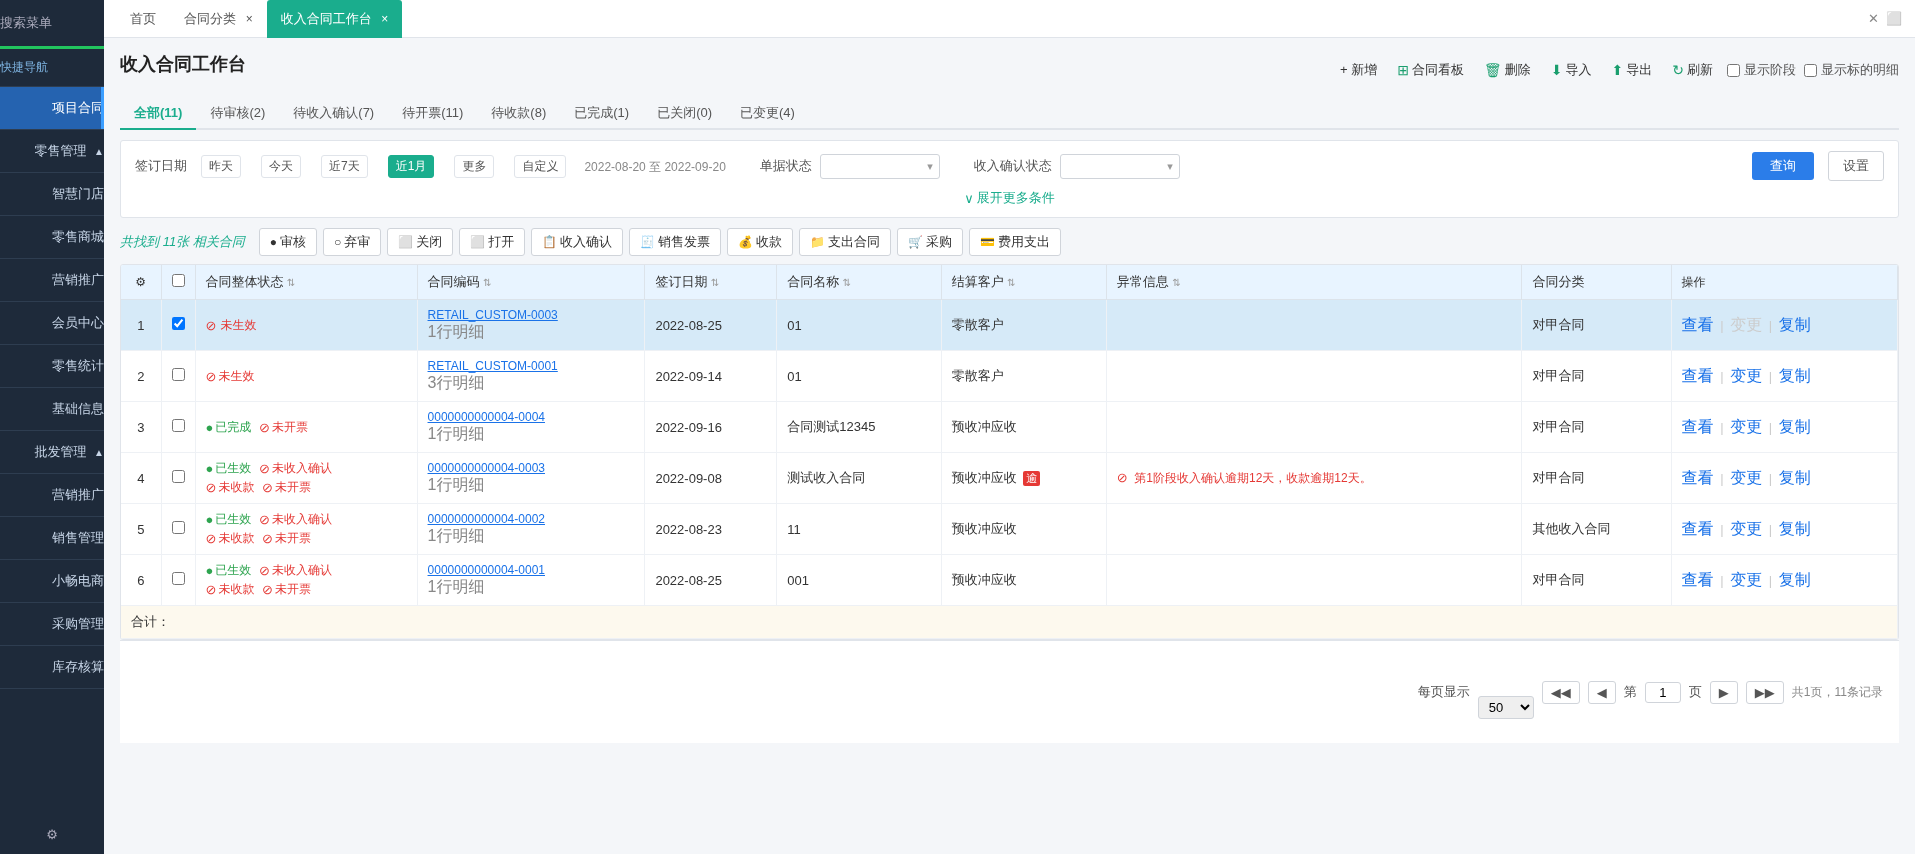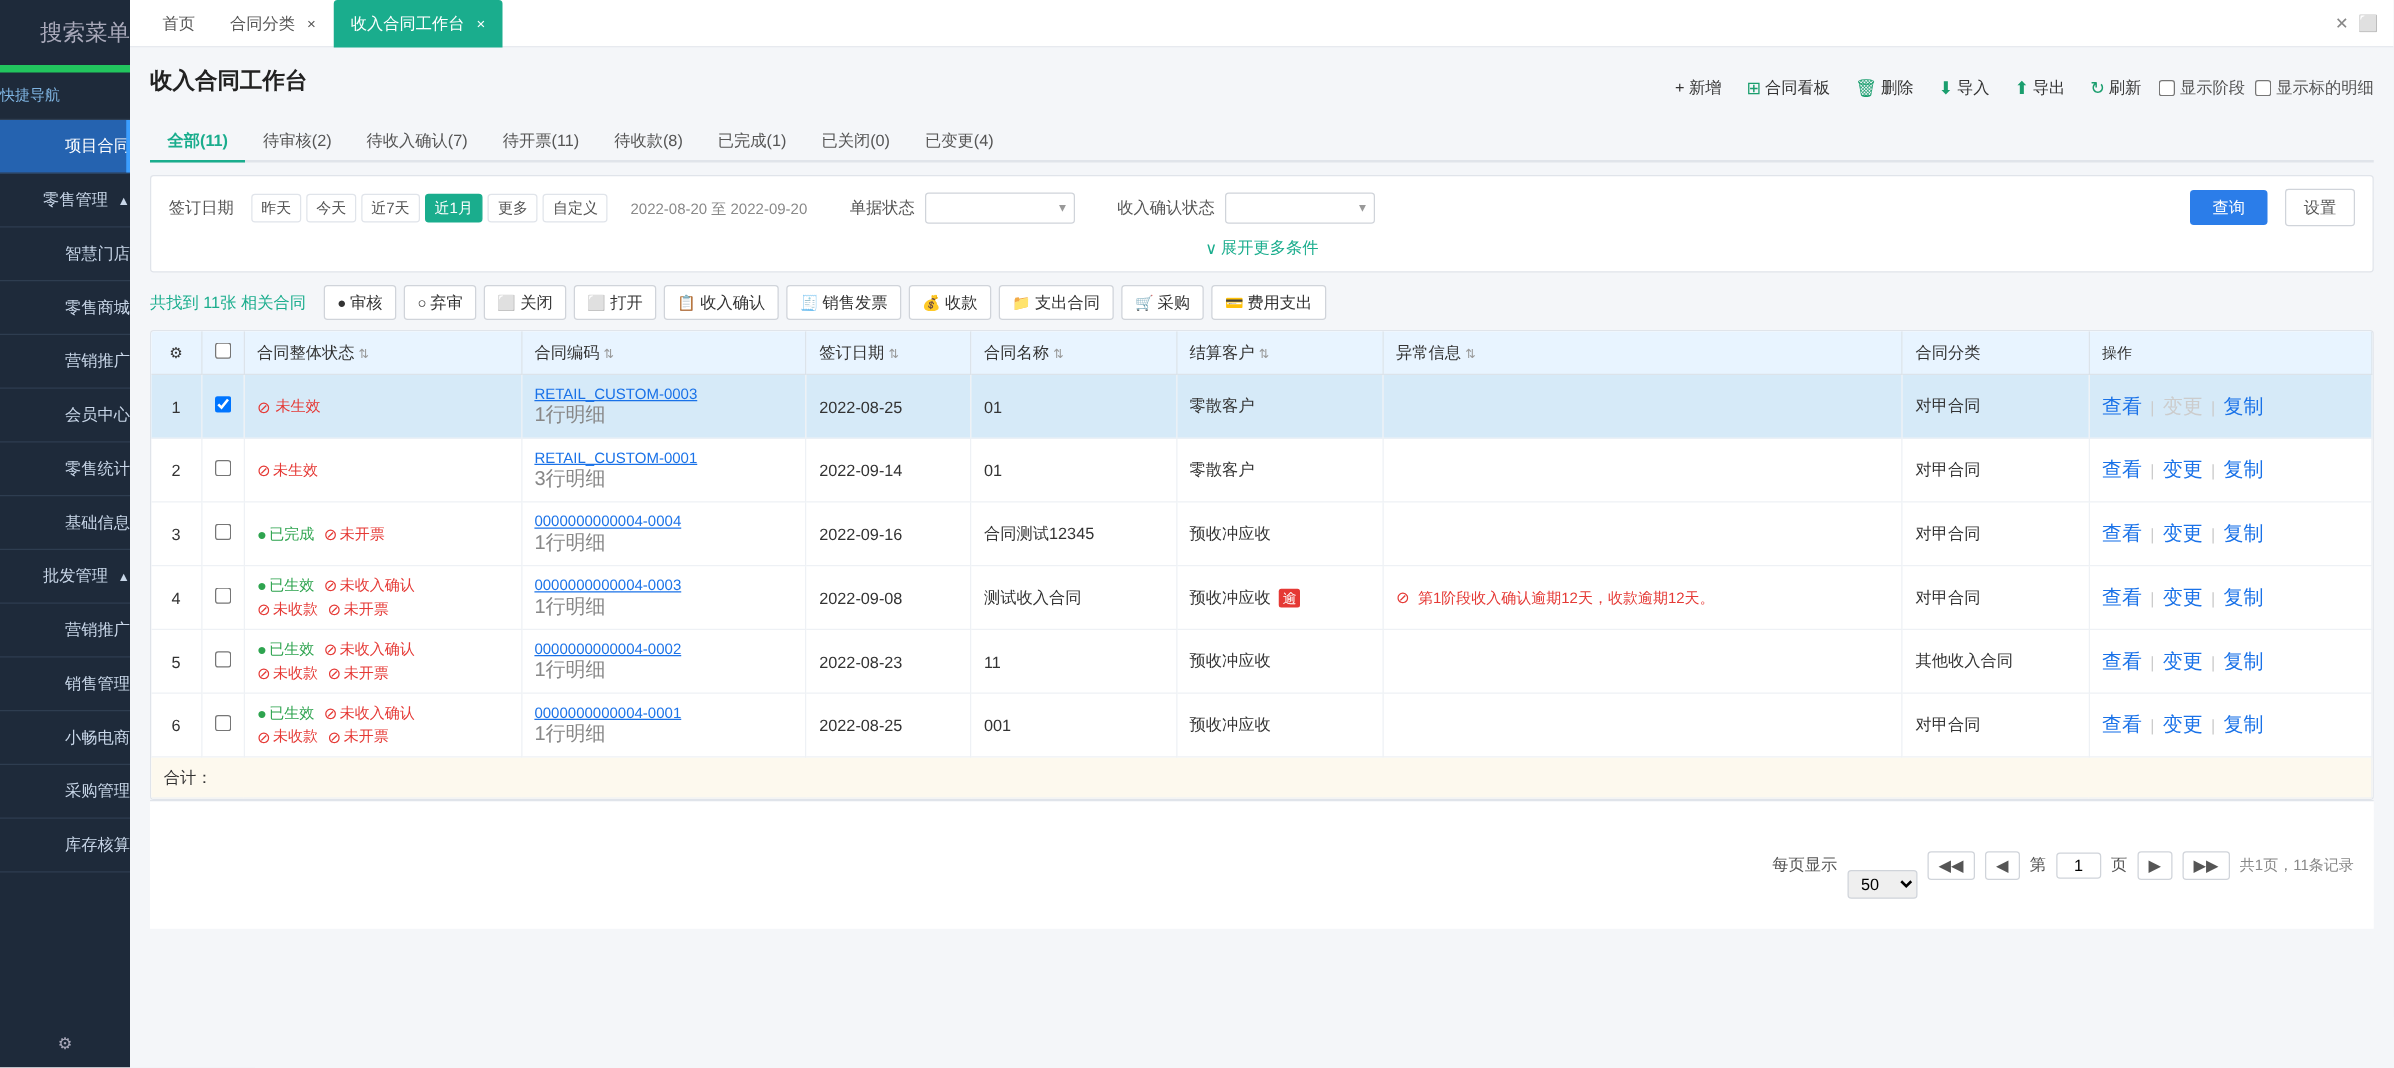--- a/index.html
+++ b/index.html
@@ -1,20 +1,20 @@
 <!DOCTYPE html>
 <html><head>
   <meta charset="utf-8">
   <style>
     * { box-sizing: border-box; margin: 0; padding: 0; font-family: 'Microsoft YaHei', Arial, sans-serif; font-size: 13px; }
     body { background: #f0f2f5; display: flex; height: 854px; overflow: hidden; }
 
     
     .sidebar { width: 104px; background: #1e2a3a; display: flex; flex-direction: column; height: 100%; flex-shrink: 0; }
-    .sidebar-search { color: #aab; padding: 14px 0 14px 0; text-align: right; font-size: 18px; border-bottom: 6px solid #22c55e; cursor: pointer; }
+    .sidebar-search { color: #aab; padding: 14px 0 14px 0; text-align: left; font-size: 13px; border-bottom: 3px solid #22c55e; cursor: pointer; }
     .sidebar-quick-nav { color: #7eb3e0; padding: 10px 0; text-align: left; font-size: 12px; border-bottom: 1px solid #2e3d50; cursor: pointer; }
     .sidebar-item { color: #c8d6e8; padding: 12px 0; text-align: right; font-size: 13px; cursor: pointer; position: relative; border-bottom: 1px solid #2e3d50; }
     .sidebar-item.active { background: #2563b0; color: #fff; }
     .sidebar-item.active::after { content: ''; position: absolute; right: 0; top: 0; width: 3px; height: 100%; background: #3b9eff; }
     .sidebar-item .arrow { font-size: 10px; margin-left: 4px; }
     .sidebar-bottom { margin-top: auto; }
     .sidebar-gear { color: #aab; padding: 12px 0; text-align: center; cursor: pointer; }
 
     
     .main { flex: 1; display: flex; flex-direction: column; overflow: hidden; }
@@ -41,36 +41,36 @@
 
     
     .status-tabs { display: flex; gap: 0; margin-bottom: 10px; border-bottom: 2px solid #e0e4ea; }
     .status-tab { padding: 6px 14px; cursor: pointer; color: #555; font-size: 13px; border-bottom: 2px solid transparent; margin-bottom: -2px; }
     .status-tab.active { color: #1aad8d; border-bottom: 2px solid #1aad8d; font-weight: bold; }
 
     
     .filter-bar { background: #fff; border: 1px solid #e0e4ea; border-radius: 3px; padding: 10px 14px; margin-bottom: 10px; }
     .filter-row { display: flex; align-items: center; gap: 14px; flex-wrap: wrap; }
     .filter-label { color: #555; font-size: 13px; white-space: nowrap; }
-    .filter-date-btns { display: flex; gap: 4px; align-items: center; }
+    .filter-date-btns { display: flex; gap: 20px; align-items: center; }
     .filter-date-btn { padding: 2px 7px; border: 1px solid #e0e4ea; border-radius: 3px; cursor: pointer; font-size: 12px; color: #555; background: #fff; }
     .filter-date-btn.active { background: #1aad8d; color: #fff; border-color: #1aad8d; }
     .filter-date-range { color: #888; font-size: 12px; margin-top: 2px; }
     .filter-select-group { display: flex; align-items: center; gap: 8px; margin-left: 20px; }
     .filter-select { border: 1px solid #d0d4da; border-radius: 3px; padding: 4px 24px 4px 8px; font-size: 13px; color: #333; background: #fff; appearance: none; min-width: 120px; cursor: pointer; }
     .filter-select-wrap { position: relative; display: inline-block; }
     .filter-select-wrap::after { content: '▾'; position: absolute; right: 7px; top: 50%; transform: translateY(-50%); color: #999; pointer-events: none; font-size: 11px; }
     .filter-query-btn { background: #2b7de9; color: #fff; border: none; border-radius: 3px; padding: 5px 18px; cursor: pointer; font-size: 13px; margin-left: auto; }
     .filter-set-btn { background: #fff; color: #555; border: 1px solid #d0d4da; border-radius: 3px; padding: 5px 14px; cursor: pointer; font-size: 13px; }
     .expand-btn { color: #1aad8d; cursor: pointer; font-size: 12px; display: flex; align-items: center; gap: 3px; }
 
     
     .action-bar { display: flex; align-items: center; gap: 6px; margin-bottom: 8px; flex-wrap: wrap; }
     .action-count { color: #333; font-size: 13px; margin-right: 8px; }
-    .action-count span { color: #1aad8d; }
+    .action-count span { color: #1aad8d; font-style: italic; }
     .action-btn { display: flex; align-items: center; gap: 3px; padding: 4px 10px; border: 1px solid #d0d4da; border-radius: 3px; cursor: pointer; font-size: 12px; color: #333; background: #fff; }
     .action-btn .icon { font-size: 12px; }
 
     
     .table-wrap { background: #fff; border: 1px solid #e0e4ea; border-radius: 3px; overflow: auto; }
     table { width: 100%; border-collapse: collapse; font-size: 13px; }
     thead tr { background: #e8f4ff; }
     th { padding: 8px 10px; text-align: left; color: #333; font-weight: 500; border-bottom: 1px solid #dce3ea; border-right: 1px solid #dce3ea; white-space: nowrap; font-size: 12px; }
     td { padding: 7px 10px; border-bottom: 1px solid #eef1f5; border-right: 1px solid #eef1f5; color: #333; vertical-align: middle; }
     tr.selected td { background: #d6eaf8; }

